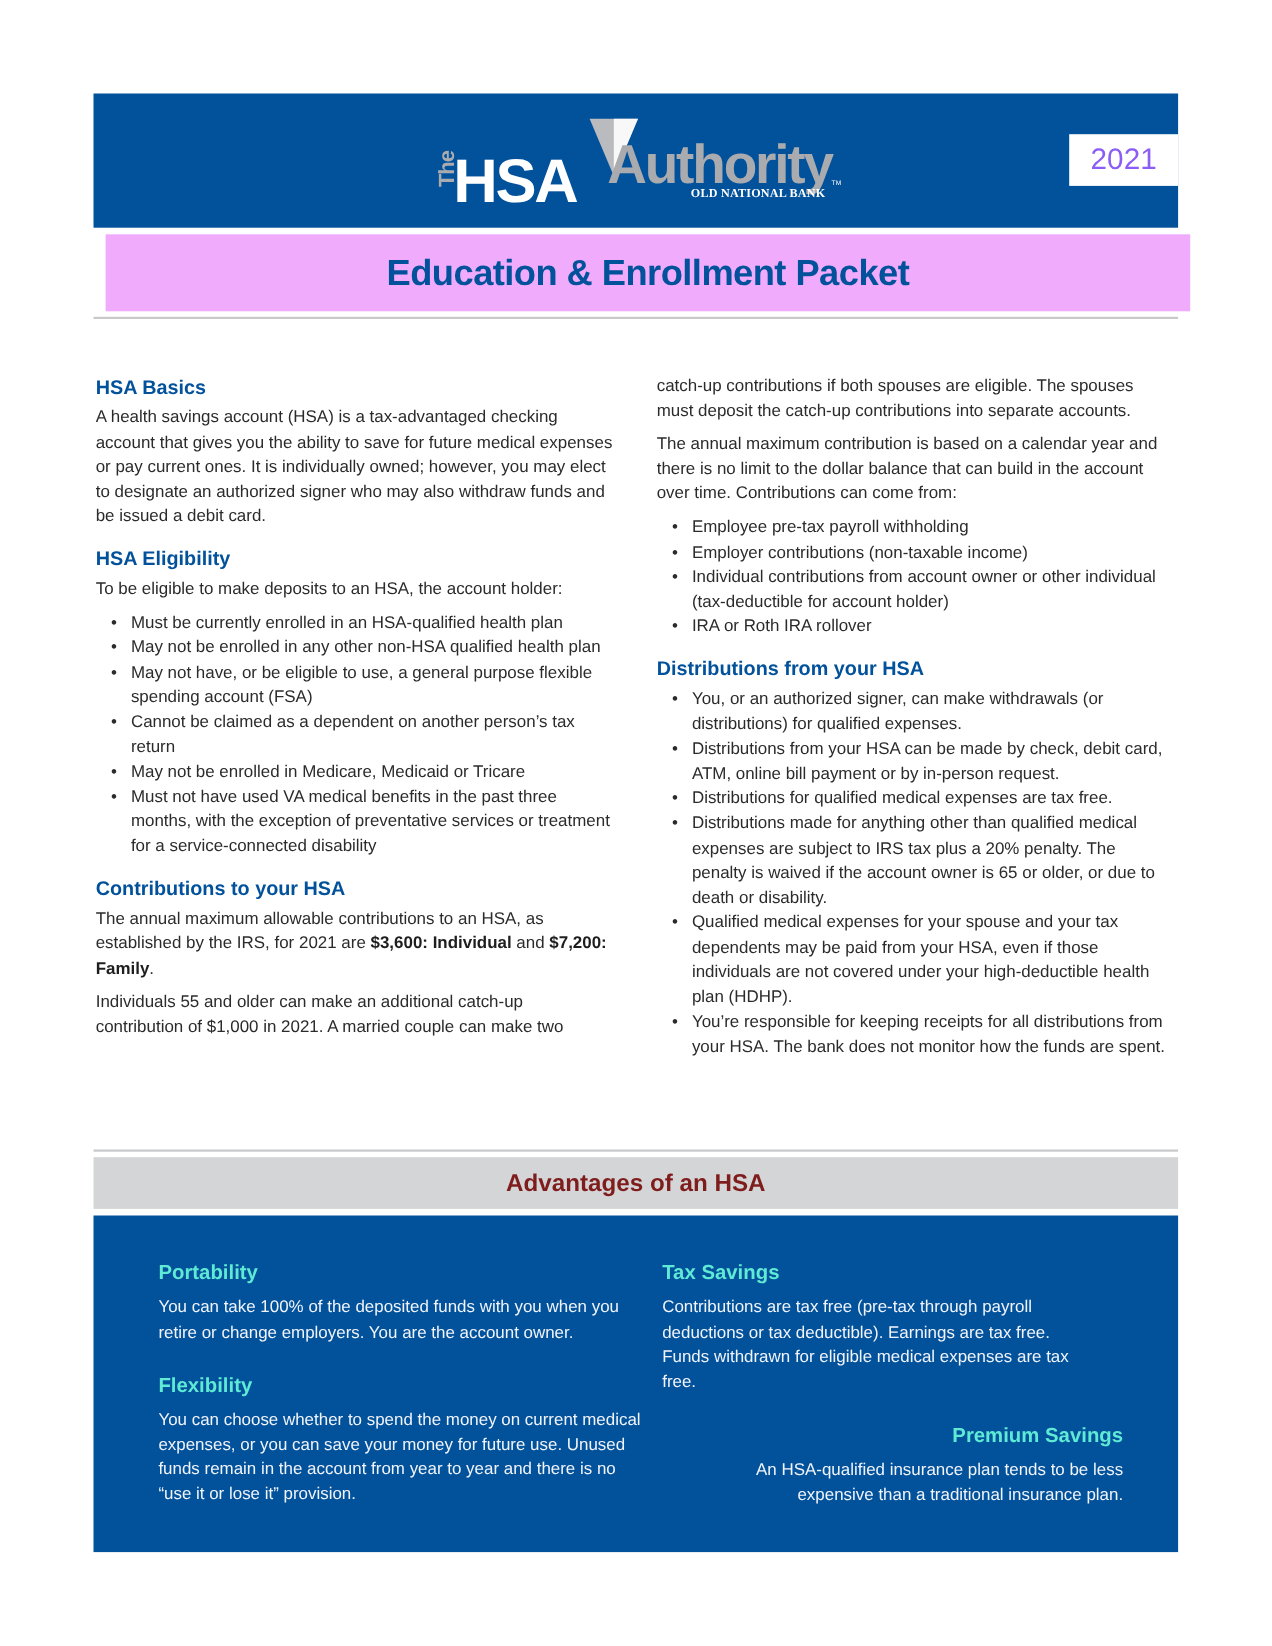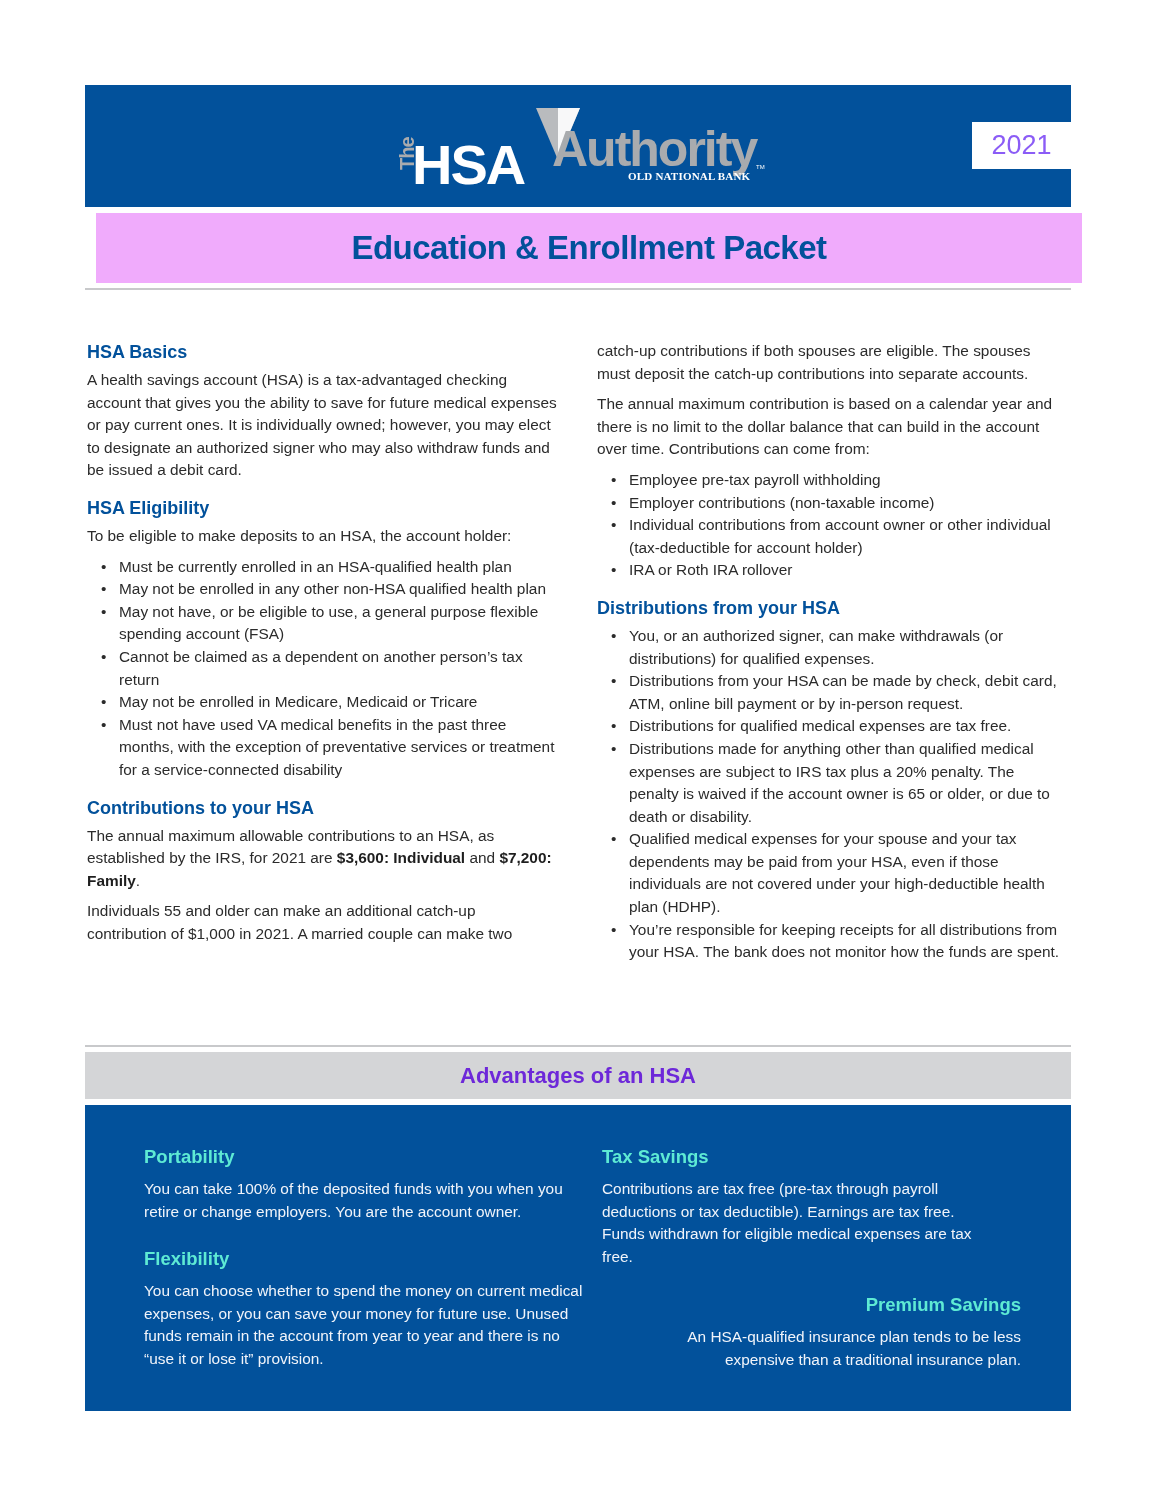--- a/index.html
+++ b/index.html
@@ -65,21 +65,21 @@
   .col ul li { position: relative; padding-left: 32px; }
   .col ul li::before { content: "\2022"; position: absolute; left: 14px; top: 0; }
   .sec { margin-bottom: 14px; }
   .col.right .sec2 { margin-top: 14px; }
   b { font-weight: bold; color: #1e1e1e; }
 
   .adv-title-band {
     position: absolute; left: 85px; top: 1052px; width: 986px; height: 47px;
     background: #d4d5d7; display: flex; align-items: center; justify-content: center;
   }
-  .adv-title-band h2 { color: #6d28d9; font-size: 22px; font-weight: bold; }
+  .adv-title-band h2 { color: #7f1d1d; font-size: 22px; font-weight: bold; }
   .adv-panel {
     position: absolute; left: 85px; top: 1105px; width: 986px; height: 306px;
     background: #02519b; color: #ffffff;
   }
   .adv-item { position: absolute; width: 440px; font-size: 15.4px; line-height: 22.6px; color: #f1f4fa; }
   .adv-item h3 { font-size: 18.5px; font-weight: bold; color: #5eead4; margin-bottom: 9px; line-height: 24px; }
 </style>
 </head>
 <body>
 

